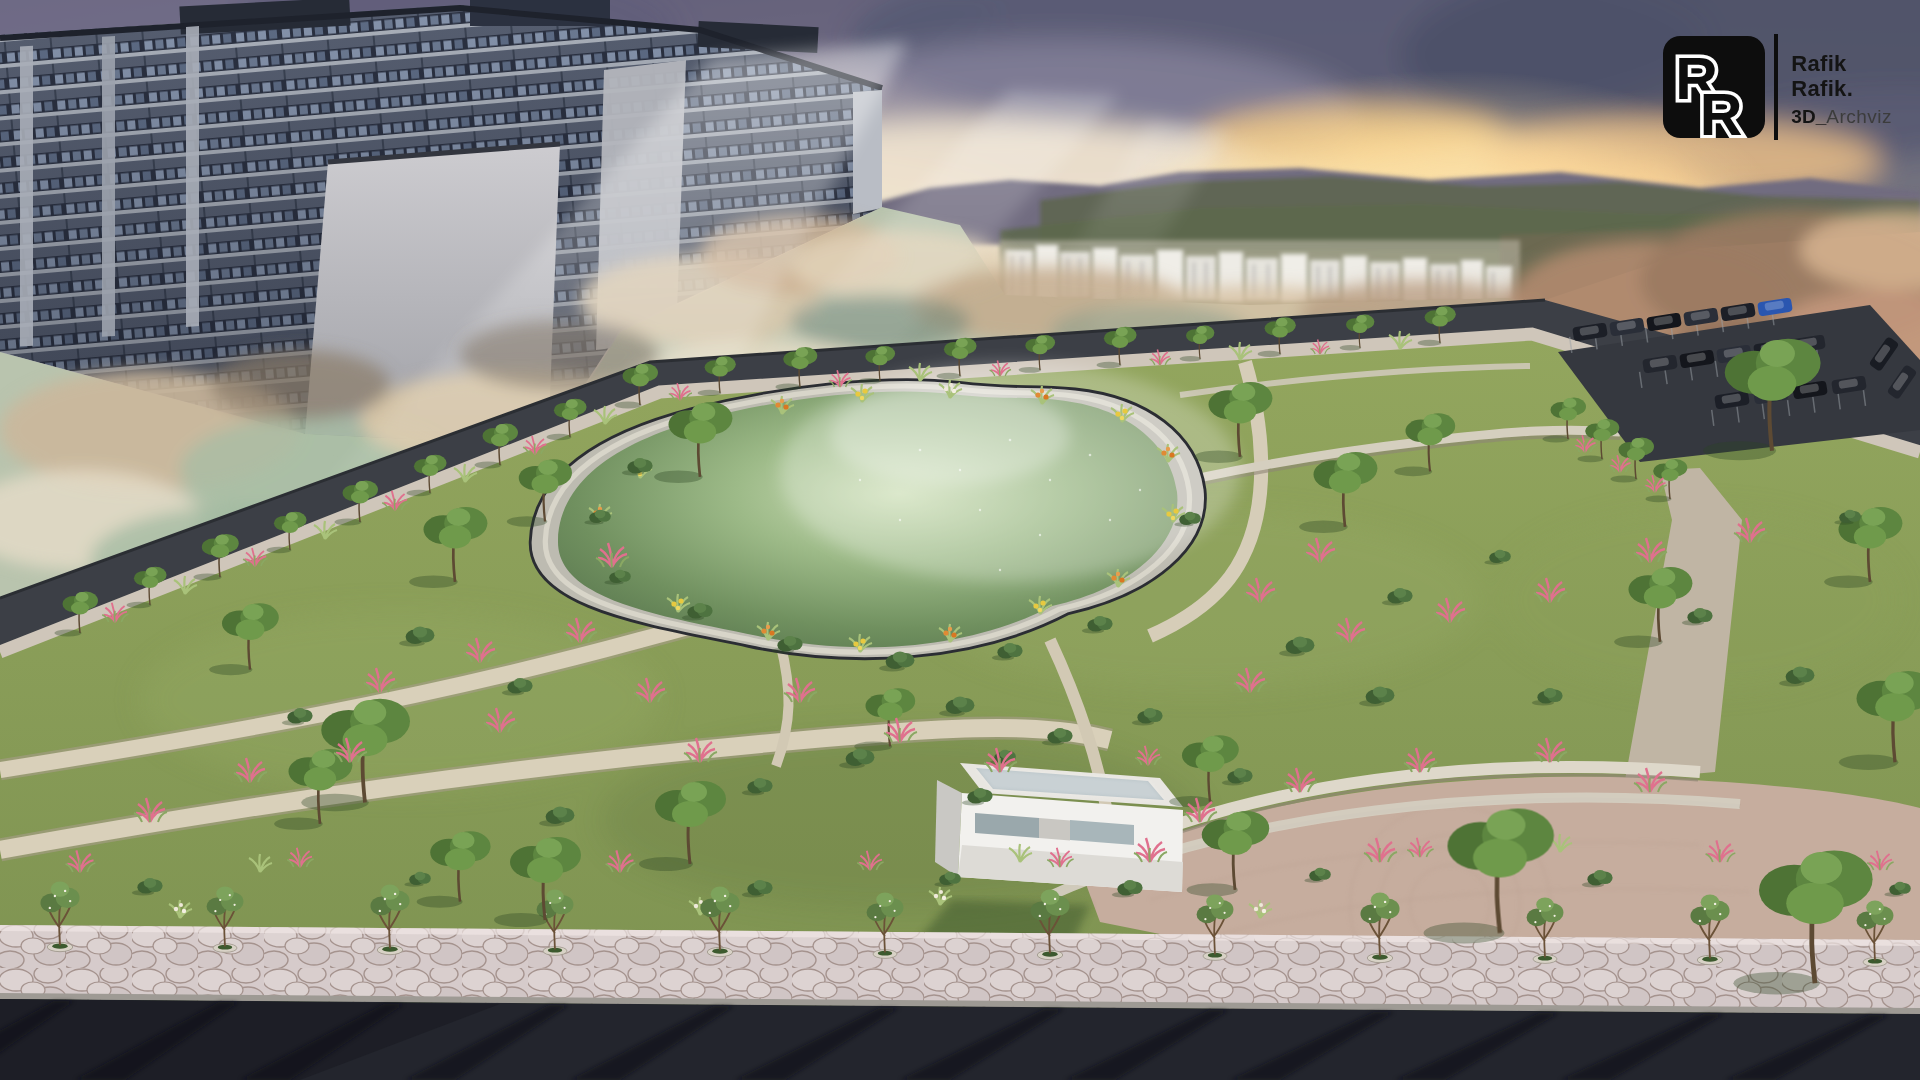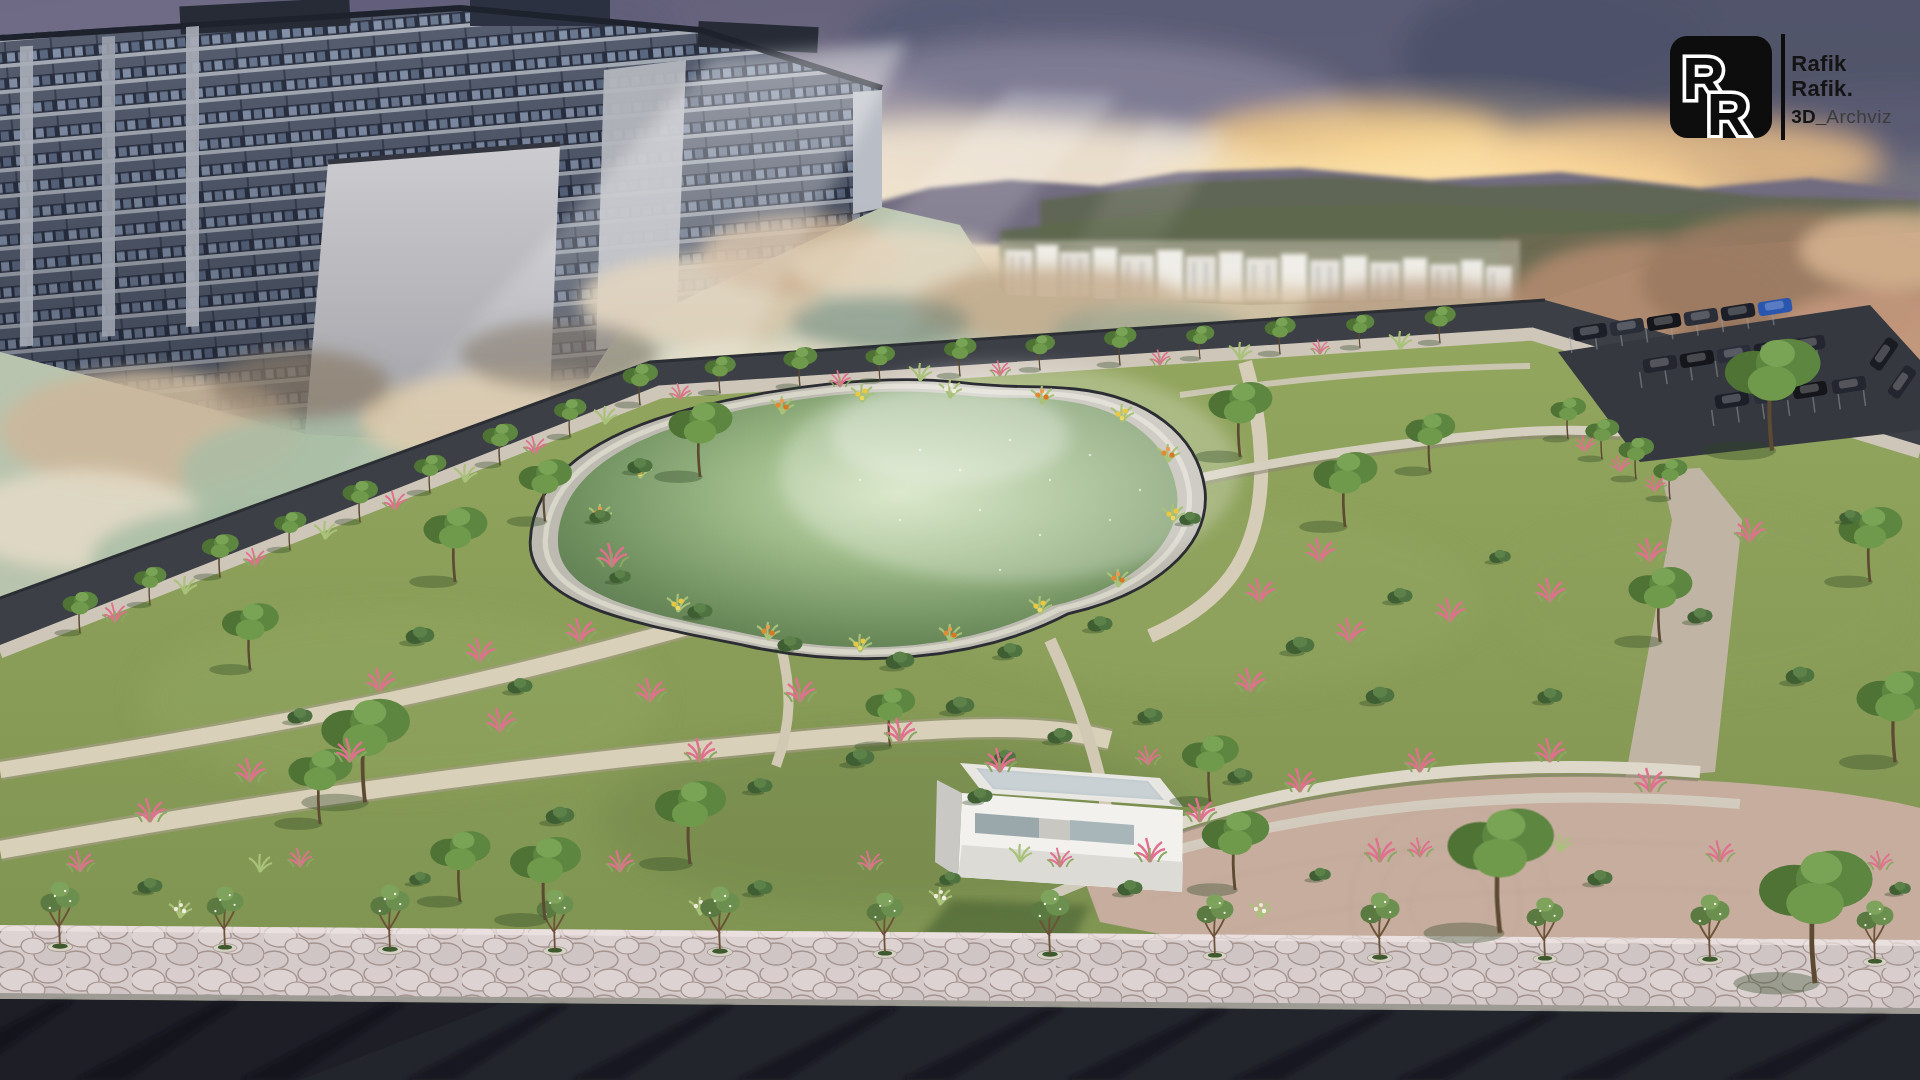--- a/index.html
+++ b/index.html
@@ -3,21 +3,21 @@
 <meta charset="utf-8">
 <style>
   html,body{margin:0;padding:0;background:#000;}
   .stage{position:relative;width:1920px;height:1080px;overflow:hidden;
          font-family:"Liberation Sans",sans-serif;background:#cfc3b2;}
   .scene{position:absolute;inset:0;display:block;}
   
   .logo{position:absolute;top:36px;right:28px;display:flex;align-items:flex-start;}
   .mono{width:102px;height:102px;display:block;}
   .logo-bar{width:4px;height:106px;background:#0d0d0d;margin-left:9px;margin-top:-2px;}
-  .logo-text{margin-left:6px;color:#141414;padding-top:16px;}
+  .logo-text{margin-left:13px;color:#141414;padding-top:16px;}
   .l1,.l2{font-size:22px;font-weight:700;line-height:1.13;letter-spacing:.3px;}
   .l3{font-size:19px;margin-top:4px;white-space:nowrap;text-align:right;}
   .l3 .b{font-weight:700;color:#141414;}
   .l3 .lt{font-weight:400;color:#3c3c3c;letter-spacing:.5px;}
 </style>
 </head>
 <body>
 
 <div class="stage">
 <svg class="scene" viewBox="0 0 1920 1080">

